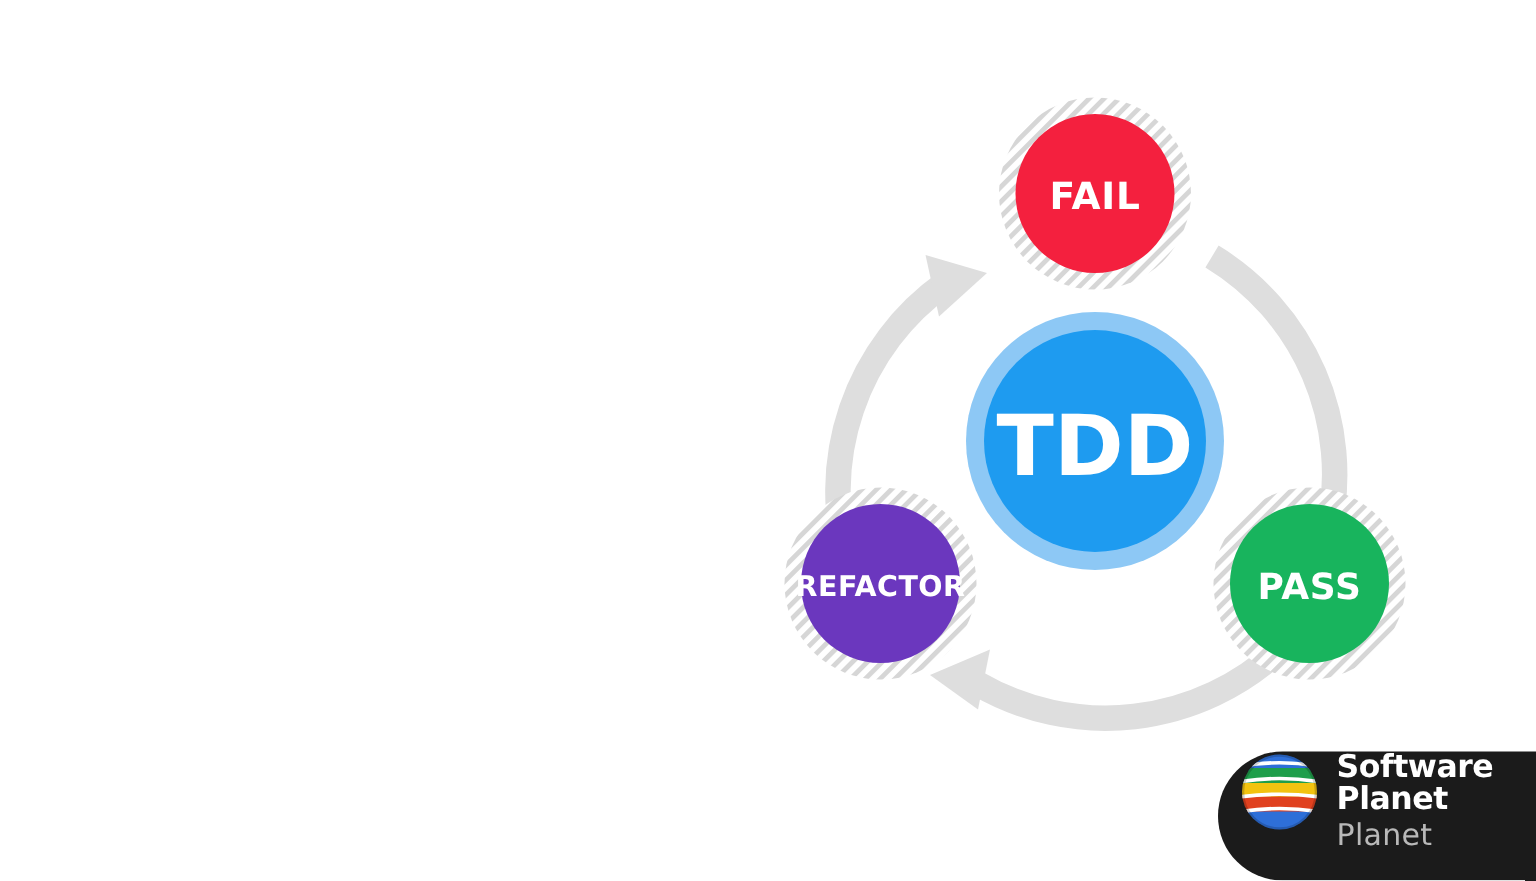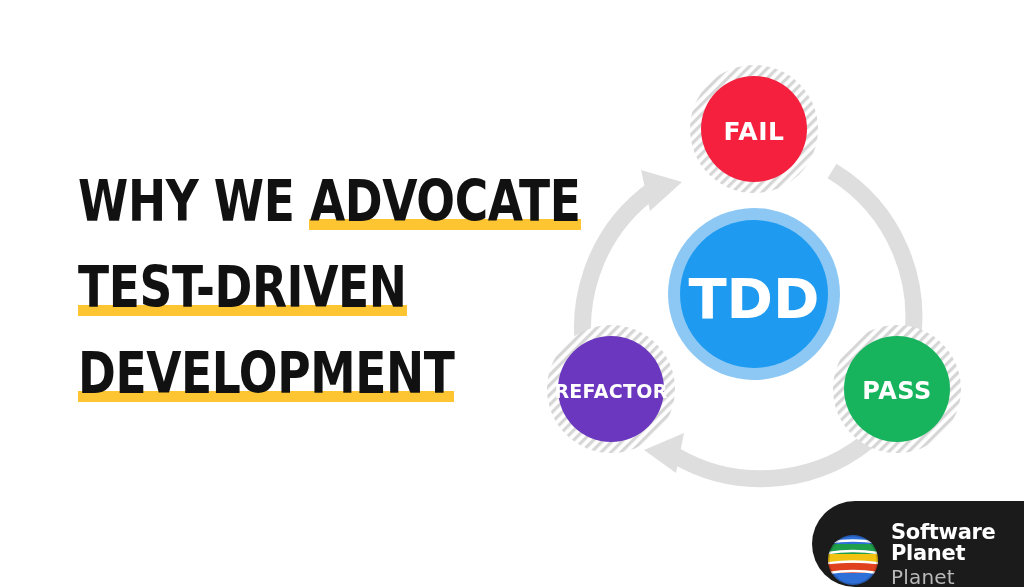--- a/index.html
+++ b/index.html
@@ -50,21 +50,21 @@
     letter-spacing: -0.5px;
     color: #111111;
     transform: scaleX(0.80);
     transform-origin: left center;
     padding-top: 17px;
   }
 
   
   #diagram {
     position: absolute;
-    left: 524px;
+    left: 500px;
     top: 52px;
     width: 460px;
     height: 440px;
   }
   #diagram svg {
     display: block;
   }
   .node-label {
     font-family: "DejaVu Sans", sans-serif;
     font-weight: 700;
@@ -76,21 +76,21 @@
   
   #logo {
     position: absolute;
     left: 812px;
     top: 501px;
     width: 212px;
     height: 86px;
     background: #1b1b1b;
     border-radius: 43px 0 0 43px;
     display: flex;
-    align-items: flex-end;
+    align-items: flex-start;
     padding-left: 14px;
     box-sizing: border-box;
   }
   #logo-sphere {
     flex: 0 0 auto;
     width: 54px;
     height: 54px;
     margin-right: 11px;
   }
   #logo-text {
@@ -113,38 +113,20 @@
     color: #b9b9b9;
     letter-spacing: 0.2px;
     margin-top: 3px;
   }
 </style>
 </head>
 <body>
 
 <div id="canvas">
 
-  <div id="headline">
-
-    <div class="hl-line">
-      <span class="hl-hilite" style="left: 231.173px; width: 271.377px; background: rgb(253, 197, 49);"></span>
-      <span class="hl-text">WHY WE ADVOCATE</span>
-    </div>
-
-    <div class="hl-line">
-      <span class="hl-hilite" style="left: 0px; width: 328.562px; background: rgb(253, 197, 49);"></span>
-      <span class="hl-text">TEST-DRIVEN</span>
-    </div>
-
-    <div class="hl-line">
-      <span class="hl-hilite" style="left: 0px; width: 376.462px; background: rgb(253, 197, 49);"></span>
-      <span class="hl-text">DEVELOPMENT</span>
-    </div>
-
-  </div>
 
   <div id="diagram">
     <svg width="460" height="440" viewBox="0 0 460 440" xmlns="http://www.w3.org/2000/svg">
       <defs>
 
         <pattern id="hatch" width="7" height="7" patternUnits="userSpaceOnUse" patternTransform="rotate(45)">
           <rect width="7" height="7" fill="#FFFFFF"></rect>
           <rect width="3.2" height="7" fill="#D6D6D6"></rect>
         </pattern>
       </defs>

